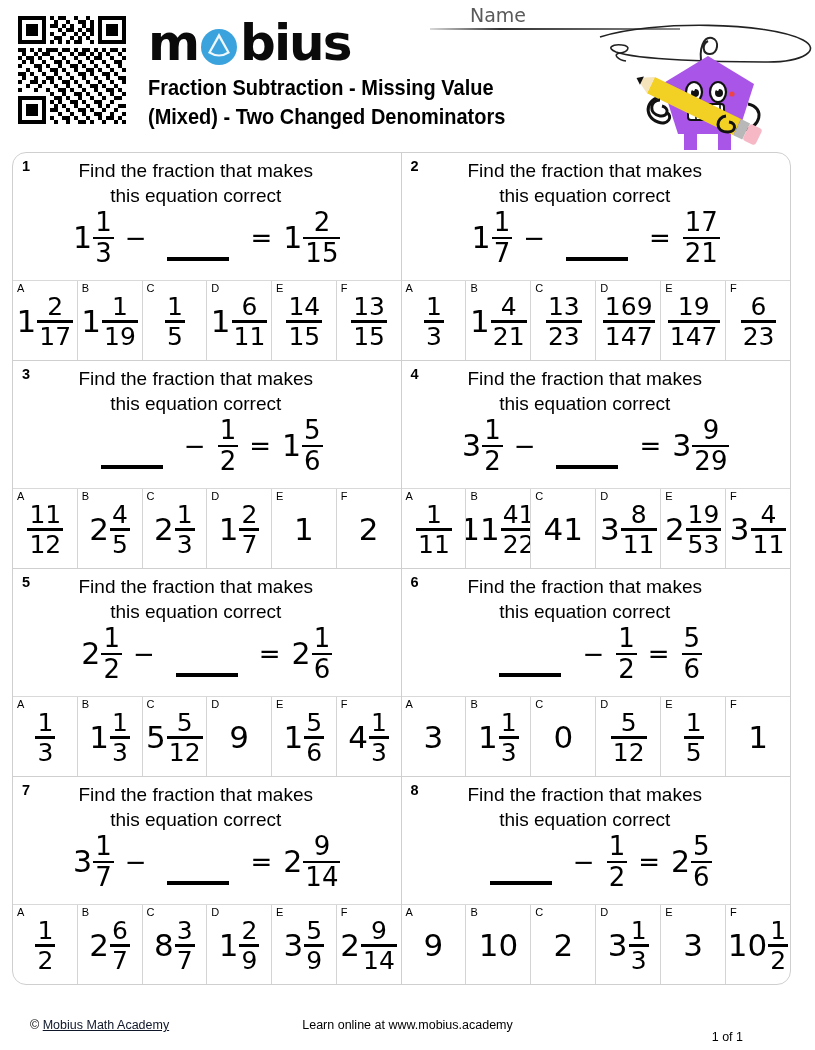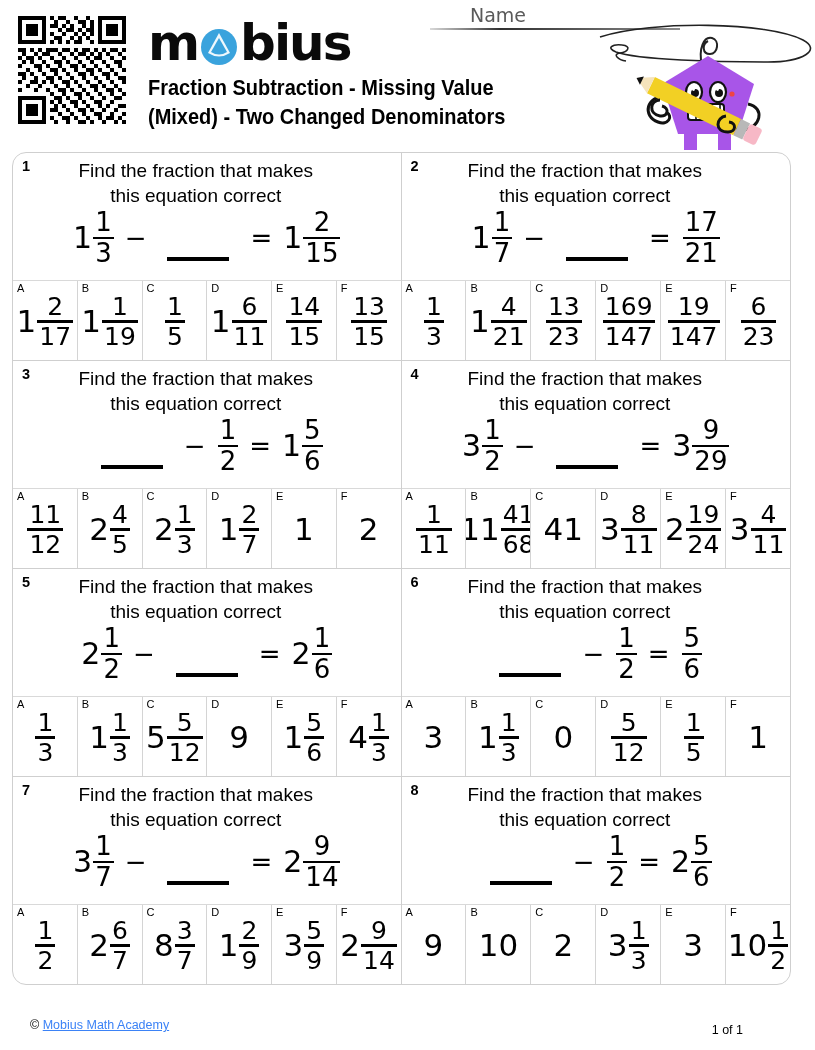--- a/index.html
+++ b/index.html
@@ -234,33 +234,33 @@
     width: 815px;
     height: 24px;
     font-family: "Liberation Sans", sans-serif;
     font-size: 12.5px;
   }
   .f-left {
     position: absolute;
     left: 30px; top: 0;
   }
   .f-link {
-    color: #3b82f6;
+    color: #0f172a;
     text-decoration: underline;
   }
   .f-center {
     position: absolute;
     left: 0; right: 0;
     text-align: center;
     top: 0;
   }
   .f-right {
     position: absolute;
     right: 72px;
-    top: 5px;
+    top: 12px;
   }
 </style>
 </head>
 <body>
 
 <div class="header">
 
   <div class="qr">
     <svg viewBox="0 0 29 29" width="116" height="116" shape-rendering="crispEdges">
       <rect width="29" height="29" fill="#fff"></rect>
@@ -842,21 +842,21 @@
               </span>
             </span>
           </div>
           <div class="acell">
             <span class="alet">B</span>
             <span class="mn">
               <span class="whole">11</span>
               <span class="frac">
                 <span class="num">41</span>
                 <span class="bar"></span>
-                <span class="den">68</span>
+                <span class="den">22</span>
               </span>
             </span>
           </div>
           <div class="acell">
             <span class="alet">C</span>
             <span class="mn">
               <span class="whole">41</span>
             </span>
           </div>
           <div class="acell">
@@ -870,21 +870,21 @@
               </span>
             </span>
           </div>
           <div class="acell">
             <span class="alet">E</span>
             <span class="mn">
               <span class="whole">2</span>
               <span class="frac">
                 <span class="num">19</span>
                 <span class="bar"></span>
-                <span class="den">24</span>
+                <span class="den">53</span>
               </span>
             </span>
           </div>
           <div class="acell">
             <span class="alet">F</span>
             <span class="mn">
               <span class="whole">3</span>
               <span class="frac">
                 <span class="num">4</span>
                 <span class="bar"></span>
@@ -1232,14 +1232,15 @@
         </div>
       </div>
     </div>
   </div>
 
 <div class="footer">
   <div class="f-left">
     <span>©</span>
     <a class="f-link" href="#">Mobius Math Academy</a>
   </div>
+  <div class="f-center">Learn online at www.mobius.academy</div>
   <div class="f-right">1 of 1</div>
 </div>
 
 </body></html>

